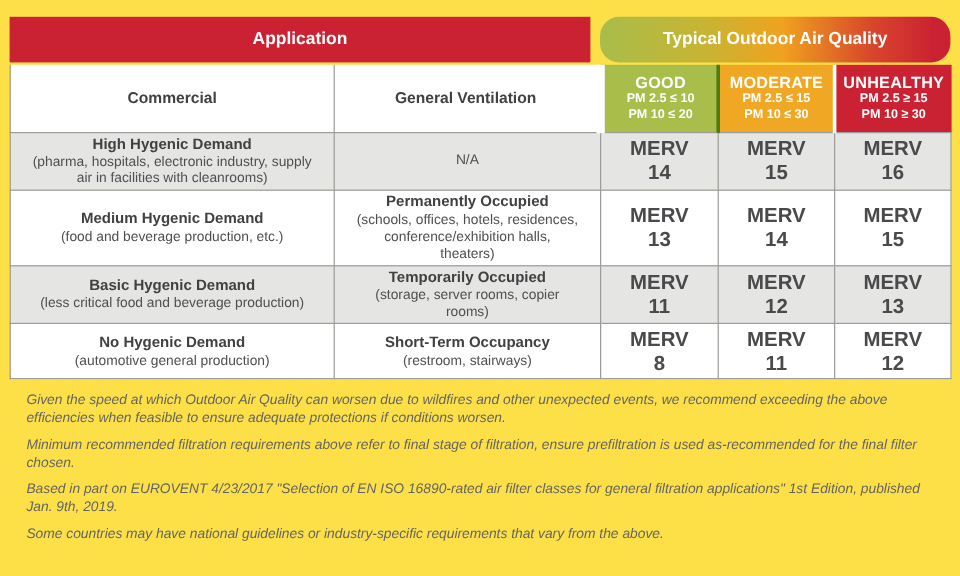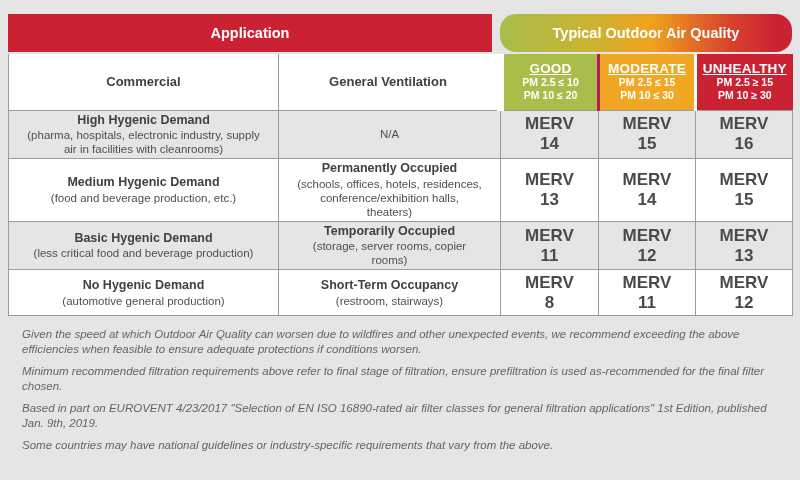--- a/index.html
+++ b/index.html
@@ -3,21 +3,21 @@
 <meta charset="utf-8">
 <style>
   * { box-sizing: border-box; margin: 0; padding: 0; }
   html, body { background: #ffffff; }
   body {
     width: 800px; height: 480px;
     font-family: "Liberation Sans", sans-serif;
     color: #414042;
     overflow: hidden;
   }
-  .page { width: 800px; height: 480px; padding: 14px 8px 0 8px; background: #e5e5e5; }
+  .page { width: 800px; height: 480px; padding: 14px 8px 0 8px; background: #fde047; }
 
   
   .banner { display: flex; width: 784px; height: 38px; margin-bottom: 2px; }
   .banner .app {
     width: 484px; margin-right: 8px;
     background: #cb2233;
     color: #fff; font-weight: bold; font-size: 14.5px;
     display: flex; align-items: center; justify-content: center;
   }
   .banner .oaq {
@@ -31,23 +31,23 @@
   table.main { border-collapse: collapse; width: 784px; table-layout: fixed; }
   col.c1 { width: 270px; } col.c2 { width: 222px; }
   col.c3 { width: 98px; }  col.c4 { width: 97px; } col.c5 { width: 97px; }
 
   td, th { border: 1px solid #9c9c9c; text-align: center; vertical-align: middle; padding: 2px 18px; }
 
   tr.subhead th { height: 56px; border-top: none; }
   th.plain { background: #fff; font-size: 13px; font-weight: bold; color: #414042; }
   th.quality { border: none; color: #fff; vertical-align: middle; padding: 2px 2px; }
   th.q-good      { background: #a8bd4a; border-left: 7px solid #fff; }
-  th.q-moderate  { background: #f0a824; border-left: 3px solid #be185d; }
+  th.q-moderate  { background: #f0a824; border-left: 3px solid #4d7c0f; }
   th.q-unhealthy { background: #cb2233; border-left: 3px solid #fff; }
-  .q-label { font-size: 13.5px; font-weight: bold; letter-spacing: 0.2px; text-decoration: underline; }
+  .q-label { font-size: 13.5px; font-weight: bold; letter-spacing: 0.2px; }
   .q-pm    { font-size: 10.5px; font-weight: bold; line-height: 1.25; }
 
   tr.r1 td { height: 42px; } tr.r2 td { height: 60px; }
   tr.r3 td { height: 43px; } tr.r4 td { height: 46px; }
   tr.r5 td { height: 43px; }
   tr.shade td { background: #e5e5e4; }
   tr.plain-row td { background: #ffffff; }
 
   .t { font-size: 12.5px; font-weight: bold; color: #414042; line-height: 1.25; }
   .d { font-size: 11.5px; color: #4f4f51; line-height: 1.22; }

